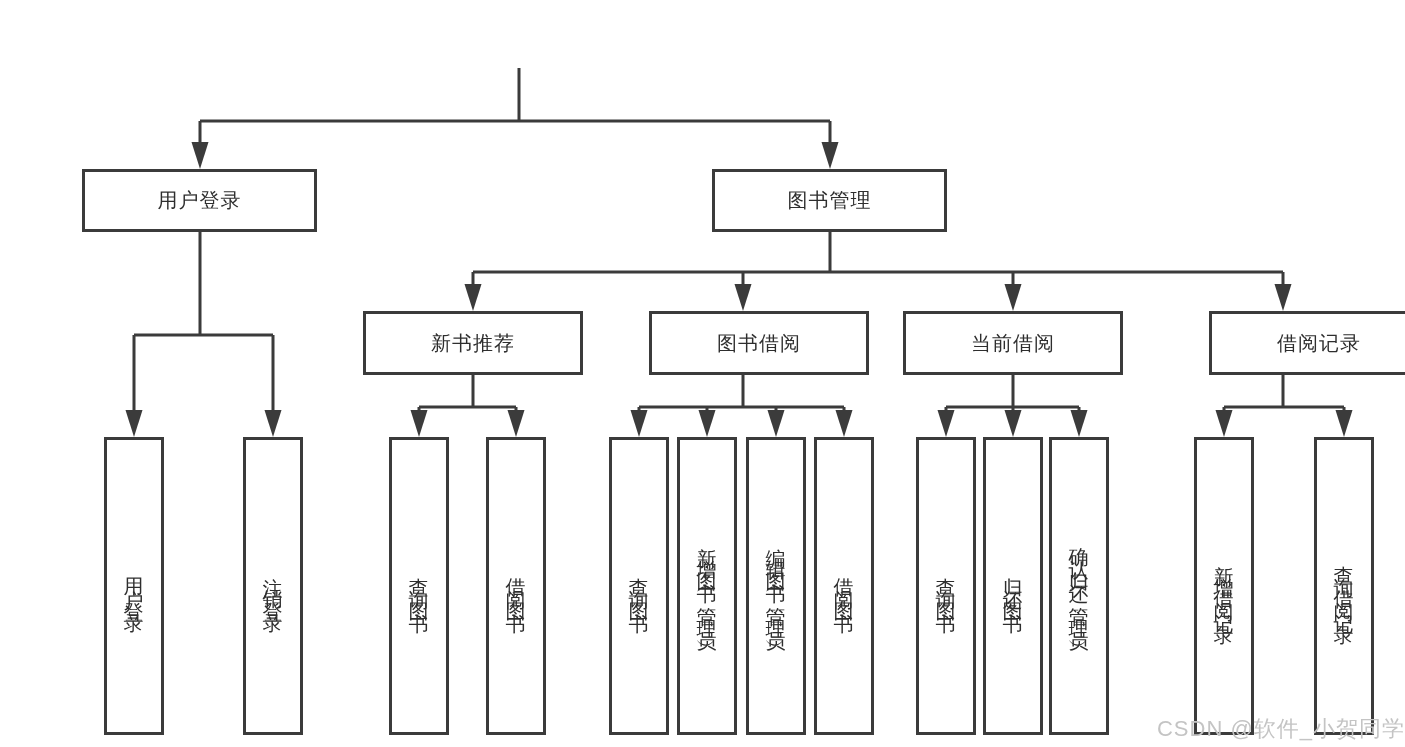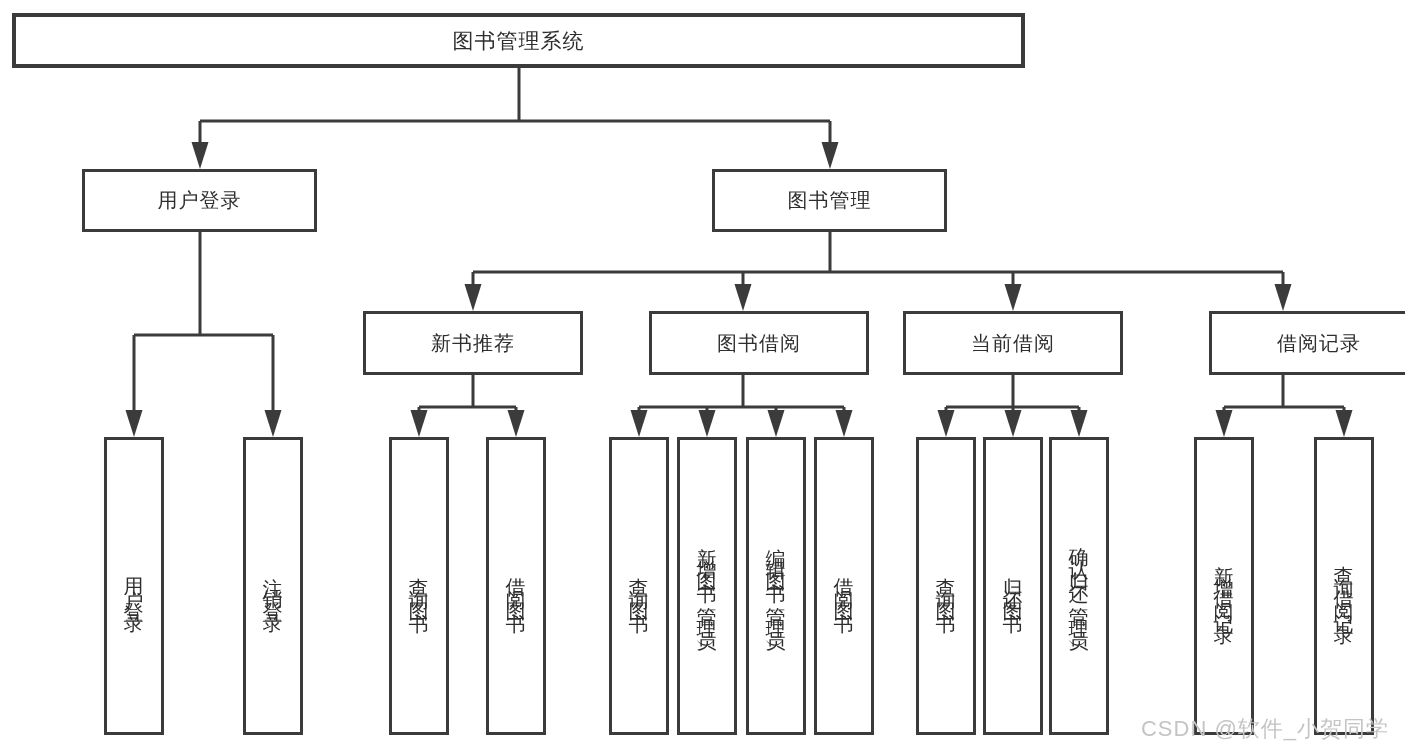--- a/index.html
+++ b/index.html
@@ -36,21 +36,21 @@
   }
   .vtext {
     writing-mode:vertical-rl;
     text-orientation:mixed;
     font-size:20px;
     line-height:1;
     letter-spacing:12px;
   }
   #watermark {
     position:absolute;
-    right:16px; bottom:3px;
+    right:0; bottom:3px;
     font-size:22px;
     color:#c4c4c4;
     letter-spacing:1px;
     z-index:5;
     white-space:nowrap;
   }
 </style>
 </head>
 <body>
 
@@ -81,23 +81,20 @@
         <polygon points="767.5,410 784.5,410 776,437" fill="#3b3b3b"></polygon>
         <polygon points="835.5,410 852.5,410 844,437" fill="#3b3b3b"></polygon>
         <polygon points="937.5,410 954.5,410 946,437" fill="#3b3b3b"></polygon>
         <polygon points="1004.5,410 1021.5,410 1013,437" fill="#3b3b3b"></polygon>
         <polygon points="1070.5,410 1087.5,410 1079,437" fill="#3b3b3b"></polygon>
         <polygon points="1215.5,410 1232.5,410 1224,437" fill="#3b3b3b"></polygon>
         <polygon points="1335.5,410 1352.5,410 1344,437" fill="#3b3b3b"></polygon>
       </g>
   </svg>
 
-  <div class="hbox root" style="left:12px; top:13px; width:1013px; height:55px;">
-    <span>图书管理系统</span>
-  </div>
 
   <div class="hbox lvl2" style="left:82px;">
     <span>用户登录</span>
   </div>
   <div class="hbox lvl3" style="left:363px;">
     <span>新书推荐</span>
   </div>
 
   <div class="hbox lvl2" style="left:712px;">
     <span>图书管理</span>

